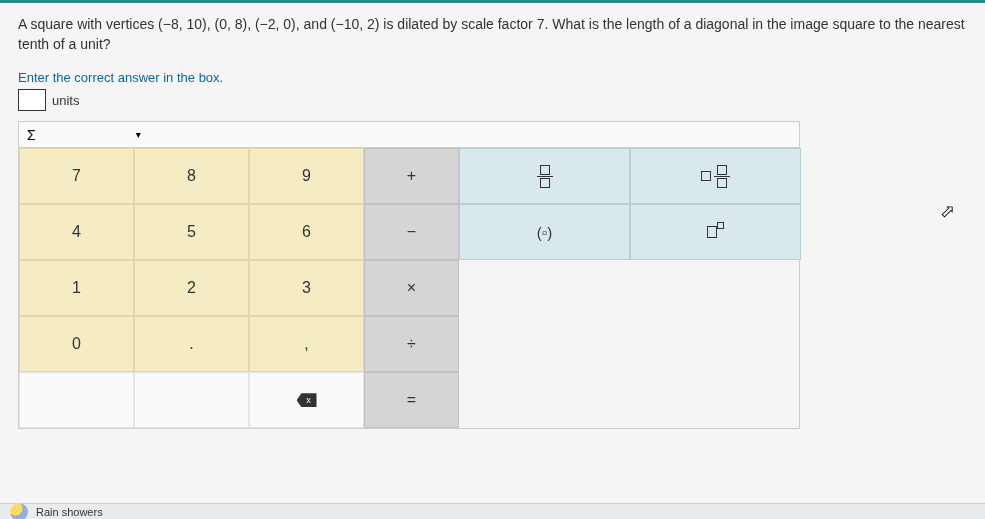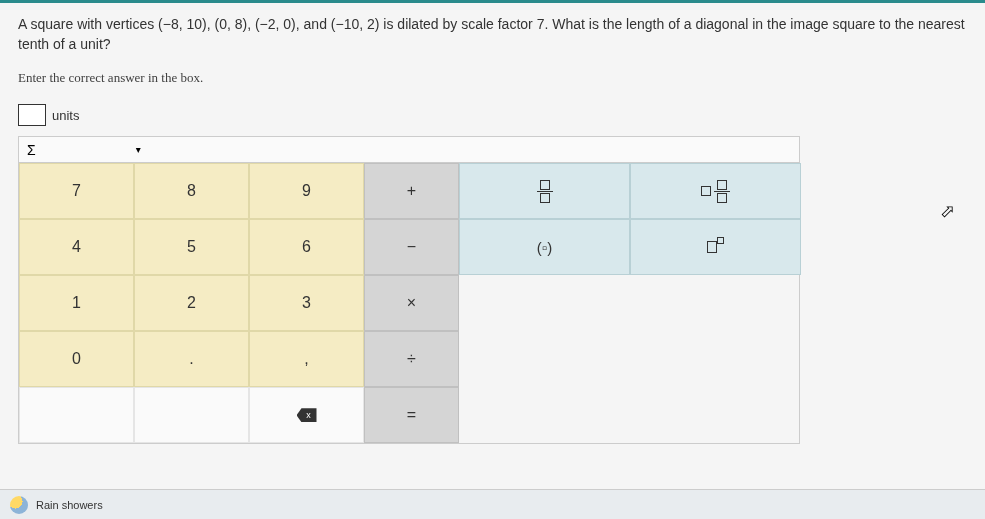--- a/index.html
+++ b/index.html
@@ -19,23 +19,22 @@
       padding: 12px 18px;
     }
     .question-text {
       font-size: 14px;
       color: #333;
       line-height: 1.4;
       margin-bottom: 16px;
     }
     .instruction {
       font-size: 13px;
-      color: #404040;
-      margin-bottom: 18px;
-      font-family: Liberation Serif, serif;
+      color: #0369a1;
+      margin-bottom: 4px;
     }
     .answer-row {
       display: flex;
       align-items: center;
       gap: 6px;
       margin-bottom: 10px;
     }
     .answer-box {
       width: 28px;
       height: 22px;
@@ -145,21 +144,21 @@
       justify-content: center;
       color: #fff;
       font-size: 9px;
       padding-left: 4px;
     }
     .taskbar {
       position: absolute;
       bottom: 0;
       left: 0;
       right: 0;
-      height: 30px;
+      height: 16px;
       background: #e8ecef;
       border-top: 1px solid #ccc;
       display: flex;
       align-items: center;
       padding: 0 10px;
       gap: 8px;
     }
     .weather-icon {
       width: 18px;
       height: 18px;

